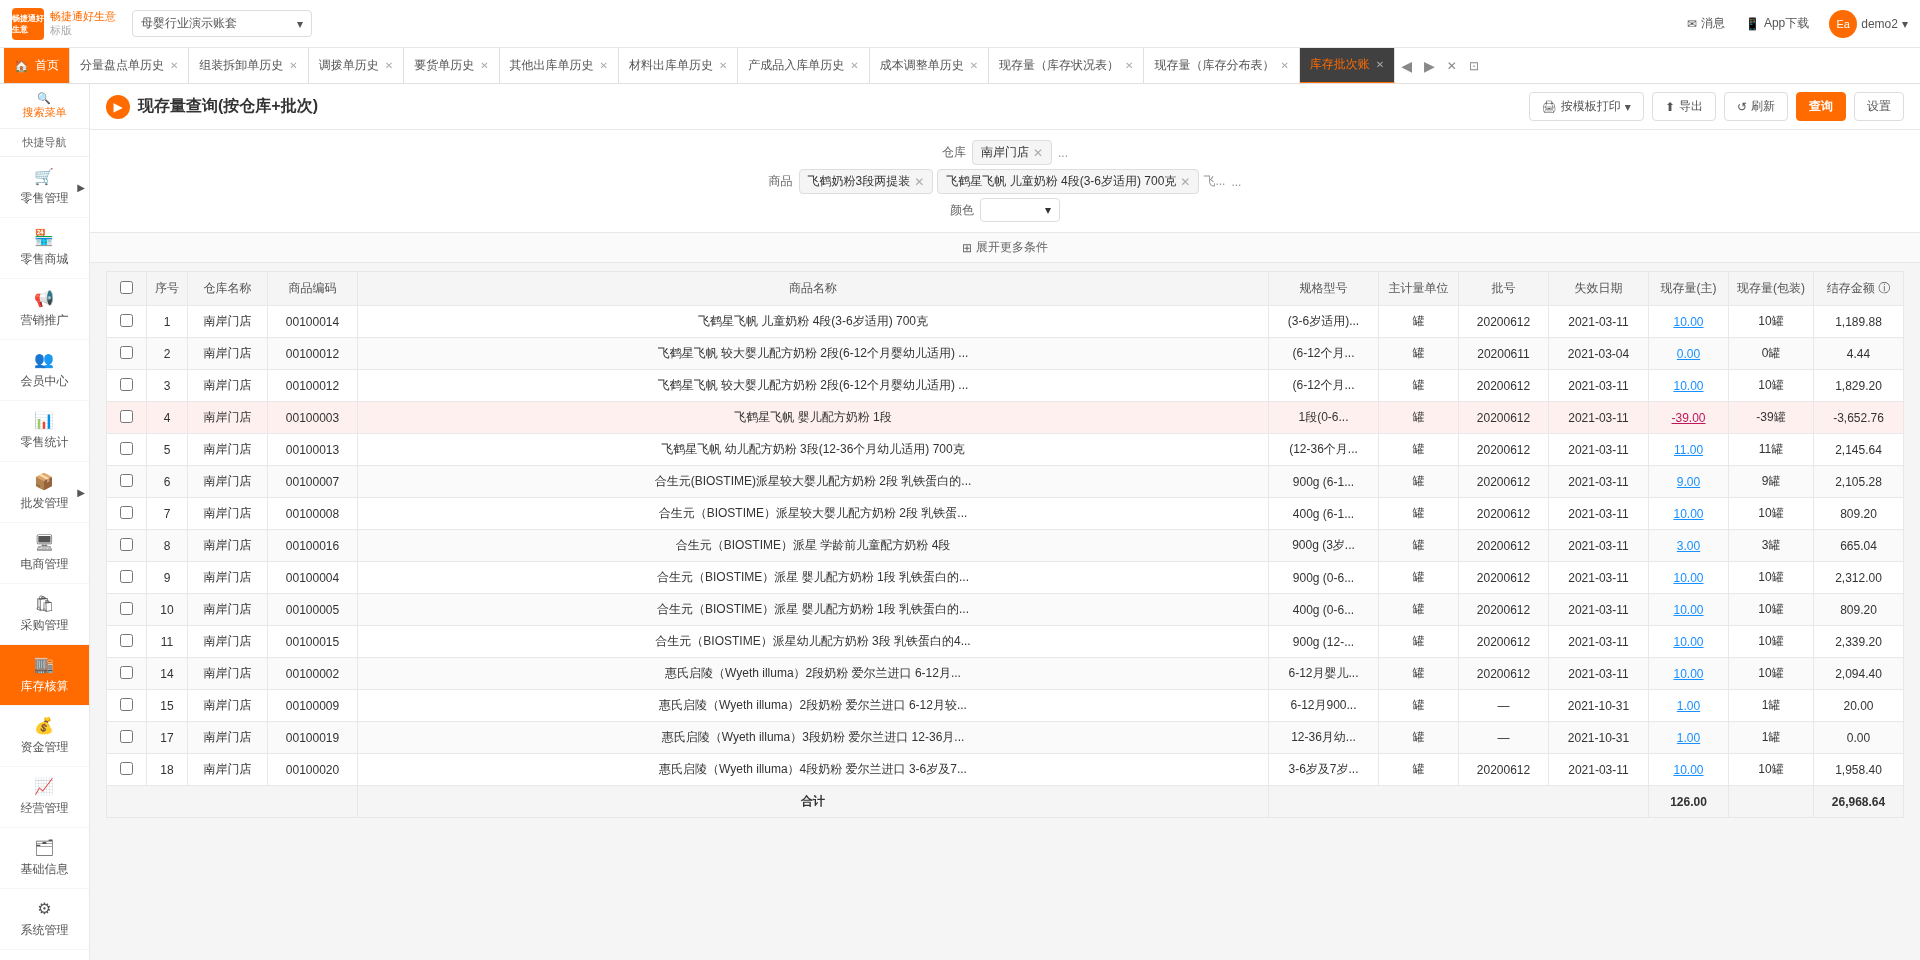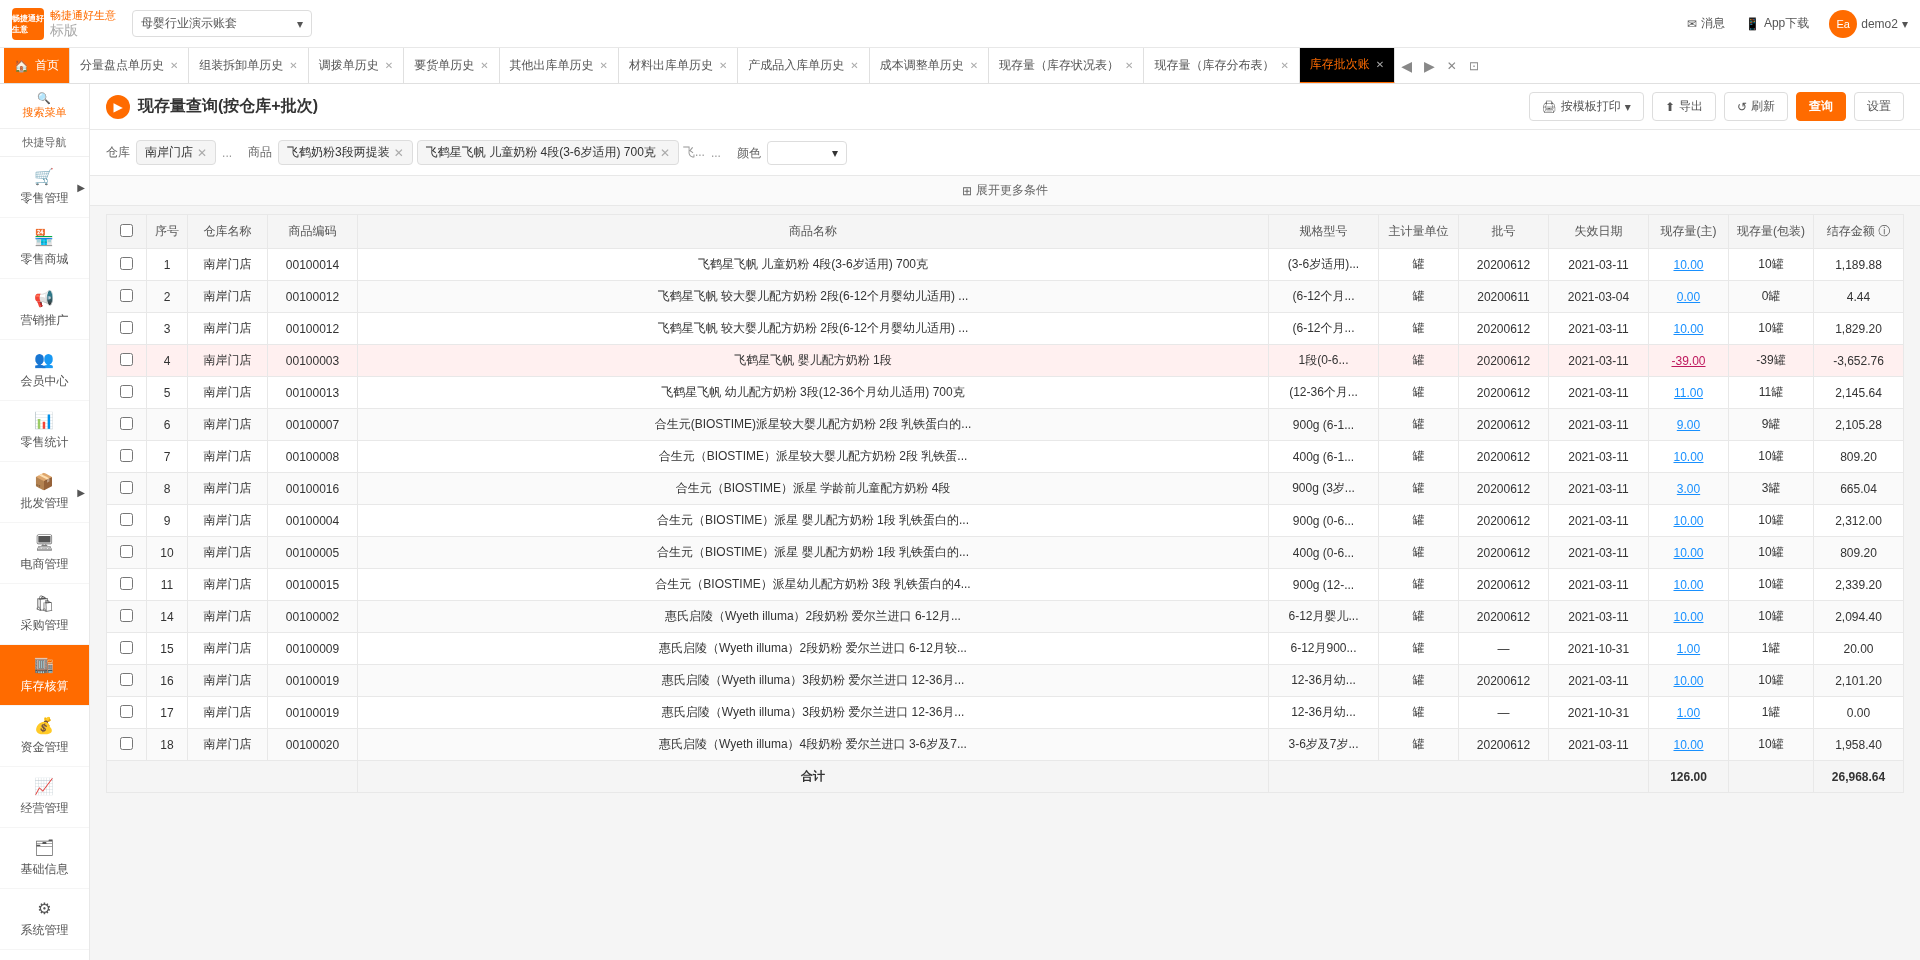--- a/index.html
+++ b/index.html
@@ -21,21 +21,21 @@
     
     .tab-bar {
       display: flex; align-items: center; background: #fff; height: 36px;
       border-bottom: 1px solid #e0e0e0; overflow: hidden; padding: 0 4px;
     }
     .tab-item {
       display: flex; align-items: center; padding: 0 10px; height: 36px;
       border-right: 1px solid #e0e0e0; cursor: pointer; white-space: nowrap;
       font-size: 12px; color: #555; gap: 6px; flex-shrink: 0;
     }
-    .tab-item.active { color: #ff6b00; border-bottom: 2px solid #ff6b00; background: #000000; justify-content: center; }
+    .tab-item.active { color: #ff6b00; border-bottom: 2px solid #ff6b00; background: #404040; justify-content: center; }
     .tab-item .close-icon { color: #aaa; font-size: 10px; }
     .tab-item.home { color: #fff; background: #ff6b00; }
     .tab-nav-btn { padding: 0 6px; cursor: pointer; color: #888; font-size: 14px; }
     .tab-close-all { padding: 0 6px; cursor: pointer; color: #888; }
 
     
     .main-layout { display: flex; height: calc(960px - 84px); }
 
     
     .sidebar { width: 90px; background: #fff; border-right: 1px solid #e8e8e8; display: flex; flex-direction: column; }
@@ -63,21 +63,21 @@
     .header-btn {
       display: flex; align-items: center; gap: 4px; padding: 5px 12px;
       border: 1px solid #ddd; border-radius: 4px; cursor: pointer; font-size: 12px;
       background: #fff; color: #555;
     }
     .header-btn.primary { background: #ff6b00; color: #fff; border-color: #ff6b00; font-weight: bold; }
 
     
     .filter-bar {
       background: #fff; padding: 10px 16px; border-bottom: 1px solid #e8e8e8;
-      display: flex; align-items: flex-end; gap: 16px; flex-wrap: nowrap;
+      display: flex; align-items: center; gap: 4px; flex-wrap: nowrap; flex-direction: column;
     }
     .filter-label { color: #666; font-size: 12px; white-space: nowrap; }
     .filter-tag-group { display: flex; align-items: center; gap: 4px; }
     .filter-tag {
       display: flex; align-items: center; gap: 4px; background: #f5f5f5;
       border: 1px solid #ddd; border-radius: 4px; padding: 3px 8px;
       font-size: 12px; color: #333; cursor: pointer;
     }
     .filter-more { color: #999; font-size: 12px; cursor: pointer; }
     .filter-select-box {
@@ -130,21 +130,21 @@
 </head>
 <body>
 
 <div class="top-bar">
   <div class="logo-area">
     <div class="logo-icon">
       <span style="font-size:8px;">畅捷通好生意</span>
     </div>
     <div class="logo-text">
       <div>畅捷通好生意</div>
-      <div style="color:#aaa;font-size:14px;">标版</div>
+      <div style="color:#aaa;font-size:11px;">标版</div>
     </div>
   </div>
   <div class="dropdown-selector">
     <span>母婴行业演示账套</span>
     <span style="margin-left:auto;">▾</span>
   </div>
   <div class="top-bar-right">
     <div class="top-bar-btn">
       <span>✉</span>
       <span>消息</span>
@@ -615,38 +615,20 @@
     <td>
       <span class="text-link ">1.00</span>
     </td>
     <td class="">1罐</td>
     <td class="">20.00</td>
   </tr>
             <tr>
     <td class="checkbox-cell">
       <input type="checkbox" style="">
     </td>
-    <td>16</td>
-    <td>南岸门店</td>
-    <td>00100019</td>
-    <td class="td-left">惠氏启陵（Wyeth illuma）3段奶粉 爱尔兰进口 12-36月...</td>
-    <td>12-36月幼...</td>
-    <td>罐</td>
-    <td>20200612</td>
-    <td>2021-03-11</td>
-    <td>
-      <span class="text-link ">10.00</span>
-    </td>
-    <td class="">10罐</td>
-    <td class="">2,101.20</td>
-  </tr>
-            <tr>
-    <td class="checkbox-cell">
-      <input type="checkbox" style="">
-    </td>
     <td>17</td>
     <td>南岸门店</td>
     <td>00100019</td>
     <td class="td-left">惠氏启陵（Wyeth illuma）3段奶粉 爱尔兰进口 12-36月...</td>
     <td>12-36月幼...</td>
     <td>罐</td>
     <td>—</td>
     <td>2021-10-31</td>
     <td>
       <span class="text-link ">1.00</span>

